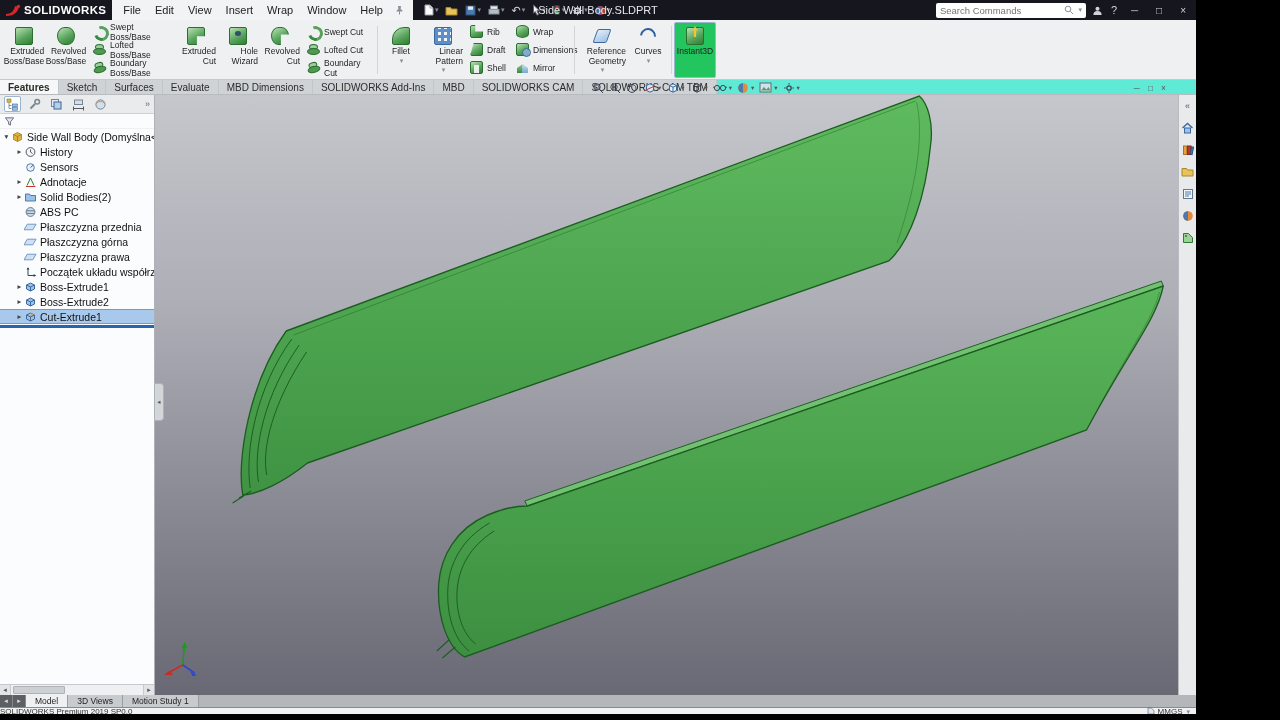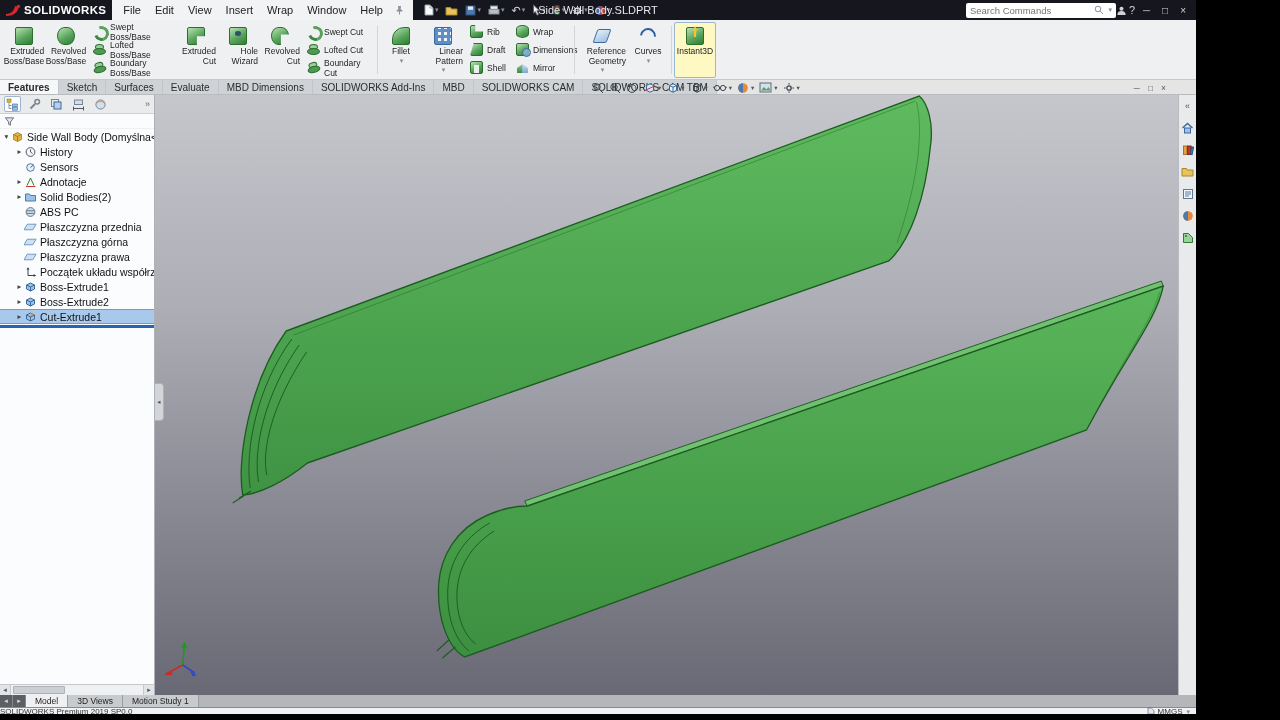--- a/index.html
+++ b/index.html
@@ -10,30 +10,30 @@
   .titlebar{height:20px;background:#16161f;display:flex;align-items:center;position:relative;color:#cfd3d8;flex:0 0 20px}
   .logo{display:flex;align-items:center;gap:3px;padding:0 6px 0 5px}
   .logo-text{font-size:11.5px;font-weight:bold;color:#fff;letter-spacing:.3px}
   .menubar{background:#f2f3f4;height:20px;display:flex;align-items:center;padding:0 4px;color:#222}
   .menu-item{font-size:11px;padding:0 7px;height:20px;display:flex;align-items:center;cursor:default}
   .pin{padding:0 5px;display:flex;align-items:center}
   .qat{display:flex;align-items:center;padding:0 8px;gap:1px}
   .qbtn{display:flex;align-items:center;padding:0 3px;height:18px}
   .darr{font-size:7px;color:#8a9098;margin-left:1px}
   .doc-title{position:absolute;left:50%;transform:translateX(-50%);font-size:11px;color:#e6e8ea;white-space:nowrap}
-  .tright{margin-left:auto;display:flex;align-items:center;padding-right:4px}
+  .tright{margin-left:auto;display:flex;align-items:center;gap:6px;padding-right:4px}
   .search{width:150px;height:15px;background:#fff;border-radius:2px;display:flex;align-items:center;padding:0 4px;gap:3px}
   .search input{border:none;outline:none;flex:1;font-size:9.5px;color:#444;background:transparent;min-width:0}
   .winbtn{font-size:10px;color:#cfd3d8;padding:0 6px;cursor:default}
   .helpbtn{font-size:11px;color:#cfd3d8;padding:0 2px}
 
   
   .ribbon{height:60px;background:#eef0f1;border-bottom:1px solid #c6c9cc;display:flex;align-items:stretch;padding:2px 3px 1px 3px;flex:0 0 60px}
   .rbtn-lg{width:42px;display:flex;flex-direction:column;align-items:center;padding-top:3px;border:1px solid transparent;border-radius:2px}
-  .rbtn-lg.pressed{background:#fef9c3;border-color:#9ab6d2}
+  .rbtn-lg.pressed{background:#22c55e;border-color:#9ab6d2}
   .rlabel{font-size:8.5px;line-height:9.5px;text-align:right;color:#1e1e1e;margin-top:1px}
   .rstack{display:flex;flex-direction:column;gap:1px;padding:1px 3px}
   .rstack.w88{width:88px}.rstack.w74{width:74px}.rstack.w46{width:46px}.rstack.w62{width:62px}
   .rbtn-sm{display:flex;align-items:center;gap:3px;font-size:8.5px;color:#1e1e1e;height:17px;border:1px solid transparent;border-radius:2px;padding:0 1px}
   .rsep{width:1px;background:#d3d6d9;margin:4px 2px}
 
   
   .ric{position:relative;width:26px;height:20px;flex:0 0 auto}
   .ric.sm{width:15px;height:13px}
   .shp{position:absolute;inset:1px 4px;background:linear-gradient(150deg,#b9e2b4,#5aa55e 55%,#2f7d33);border:1px solid #2b6f2e;border-radius:2px}
@@ -58,21 +58,21 @@
   .shp.wrp{border-radius:50%/30%}
   .shp.int::after{content:"";position:absolute;right:-3px;bottom:-2px;width:11px;height:11px;border-radius:50%;background:rgba(140,180,220,.85);border:1px solid #39699e}
   .ric.sm .shp.int::after{width:7px;height:7px}
   .shp.mir::before{content:"";position:absolute;left:1px;top:3px;bottom:1px;width:44%;background:linear-gradient(#8cc88f,#3b8a3f);clip-path:polygon(100% 0,100% 100%,0 100%,0 45%)}
   .shp.mir::after{content:"";position:absolute;right:1px;top:3px;bottom:1px;width:44%;background:linear-gradient(#c9dff2,#7aa8d0);clip-path:polygon(0 0,0 100%,100% 100%,100% 45%)}
   .shp.ref{background:linear-gradient(150deg,#e2eef9,#9dc0e4);border-color:#39699e;transform:skewX(-20deg);inset:3px 6px}
   .shp.crv::before{content:"";position:absolute;inset:2px 5px;border:2px solid transparent;border-top-color:#2e5f9e;border-right-color:#2e5f9e;border-radius:50%;transform:rotate(-40deg)}
   .shp.i3d::after{content:"";position:absolute;left:34%;top:-12%;width:32%;height:68%;background:#f0c53a;clip-path:polygon(50% 0,100% 40%,72% 40%,72% 100%,28% 100%,28% 40%,0 40%)}
 
   
-  .tabrow{height:15px;background:#e5e5e5;border-bottom:1px solid #b8bcc0;display:flex;align-items:stretch;position:relative;flex:0 0 15px}
+  .tabrow{height:15px;background:#5eead4;border-bottom:1px solid #b8bcc0;display:flex;align-items:stretch;position:relative;flex:0 0 15px}
   .dtab{font-size:10px;color:#2a2a2a;padding:0 8px;display:flex;align-items:center;border-right:1px solid #c2c6ca;background:#cfd3d6;white-space:nowrap}
   .dtab.active{background:#f6f7f8;font-weight:bold}
   .headsup{position:absolute;left:592px;top:0;height:15px;display:flex;align-items:center;gap:5px}
   .hbtn{display:flex;align-items:center;gap:1px}
   .hbtn .darr{font-size:6.5px;color:#555}
   .docwin{position:absolute;right:30px;top:0;height:15px;display:flex;align-items:center;gap:8px;font-size:8.5px;color:#555}
 
   
   .main{flex:1;display:flex;min-height:0}
   .fpanel{width:155px;background:#fbfcfd;border-right:1px solid #aeb2b6;display:flex;flex-direction:column}

